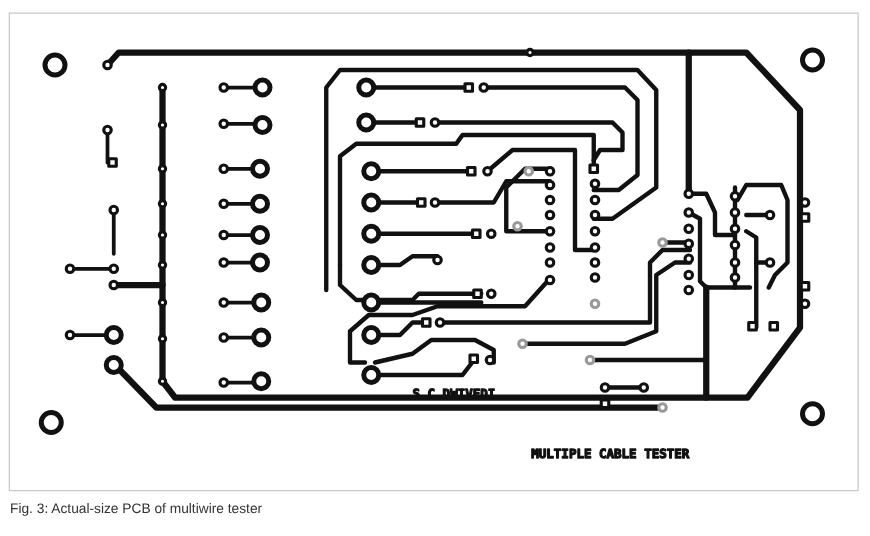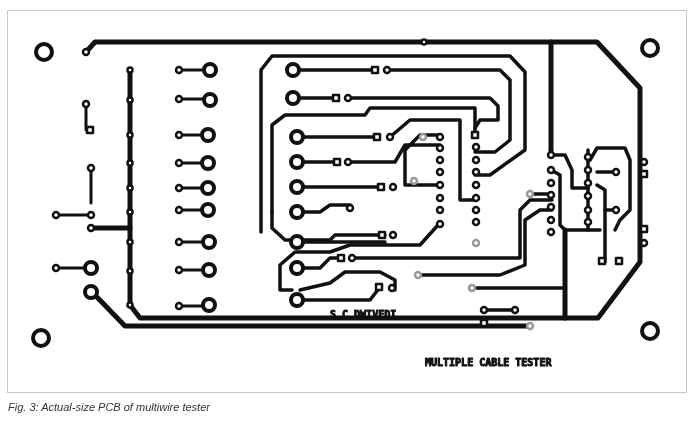--- a/index.html
+++ b/index.html
@@ -1,19 +1,19 @@
 <!DOCTYPE html>
 <html><head>
 <meta charset="utf-8">
 <style>
   html, body { margin:0; padding:0; background:#ffffff; }
   body { width:696px; height:429px; position:relative; overflow:hidden; font-family:"Liberation Sans", sans-serif; }
   .frame { position:absolute; left:7px; top:10px; width:680px; height:383px; border:1px solid #c8c8c8; box-sizing:border-box; background:#fff; }
   svg.pcb { position:absolute; left:0; top:0; }
-  .caption { position:absolute; left:8px; top:401px; font-size:11px; font-style:italic; color:#333; }
+  .caption { position:absolute; left:8px; top:401px; font-size:11px; color:#333; }
   .lbl { font-family:"DejaVu Sans Mono", monospace; font-weight:bold; font-size:10px; fill:#111; }
 </style>
 </head>
 <body>
 
 <div class="frame"></div>
 
 <svg class="pcb" width="696" height="400" viewBox="0 0 696 400" fill="none" stroke="#111" stroke-linecap="round" stroke-linejoin="round">
 
   <g stroke-width="4">

